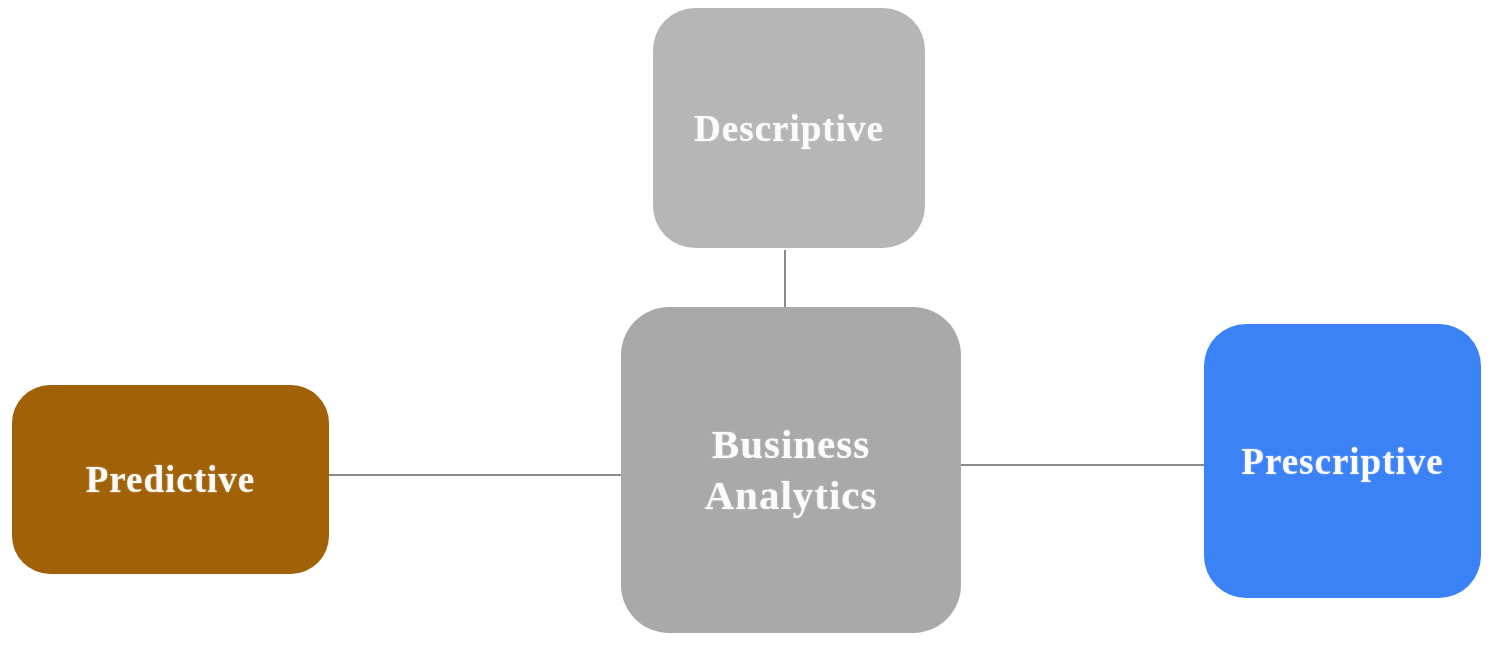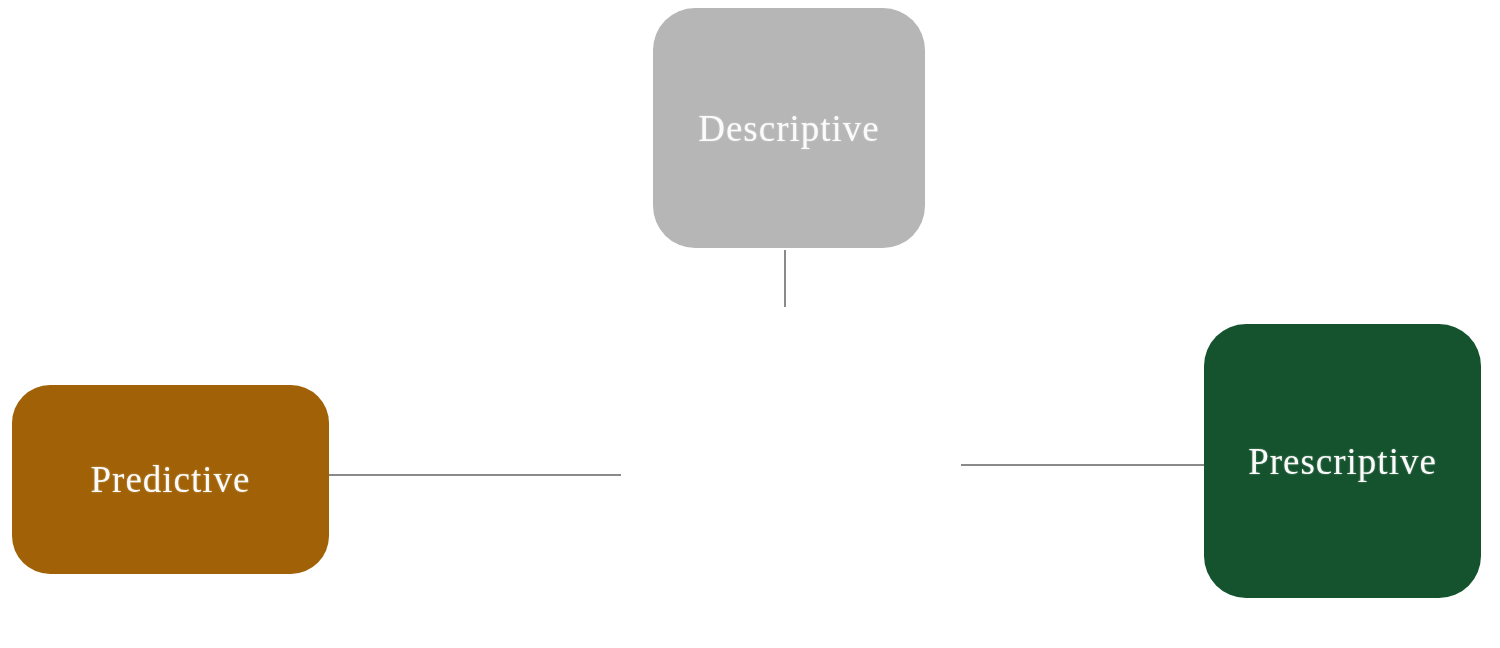--- a/index.html
+++ b/index.html
@@ -15,21 +15,21 @@
     background: #ffffff;
     overflow: hidden;
   }
   .node {
     position: absolute;
     display: flex;
     align-items: center;
     justify-content: center;
     text-align: center;
     color: #fbfbfb;
-    font-weight: normal;
+    font-weight: bold;
     box-sizing: border-box;
   }
   .node .label {
     text-shadow: 0 0 2px rgba(255,255,255,0.45);
     letter-spacing: 1px;
   }
   .node-center {
     left: 621px;
     top: 307px;
     width: 340px;
@@ -97,18 +97,21 @@
   <div class="connector connector-right" style="background-color: rgb(138, 138, 138);"></div>
 
   <div class="node node-top" style="background-color: rgb(182, 182, 182);">
     <span class="label">Descriptive</span>
   </div>
 
   <div class="node node-left" style="background-color: #a16207;">
     <span class="label">Predictive</span>
   </div>
 
+  <div class="node node-center" style="background-color: rgb(169, 169, 169);">
+    <span class="label">Business Analytics</span>
+  </div>
 
-  <div class="node node-right" style="background-color: #14532d; text-align: right;">
+  <div class="node node-right" style="background-color: #3b82f6; text-align: right;">
     <span class="label">Prescriptive</span>
   </div>
 
 </div>
 
 </body></html>

